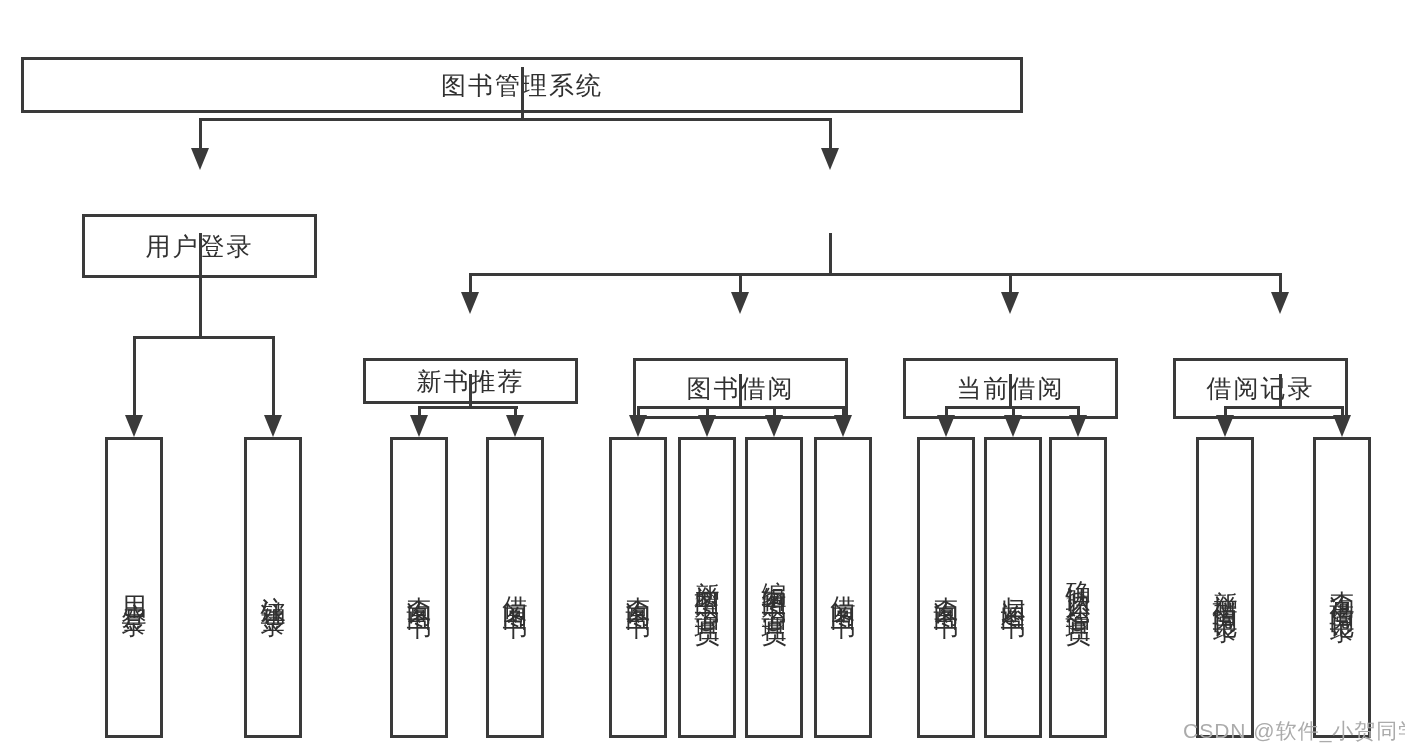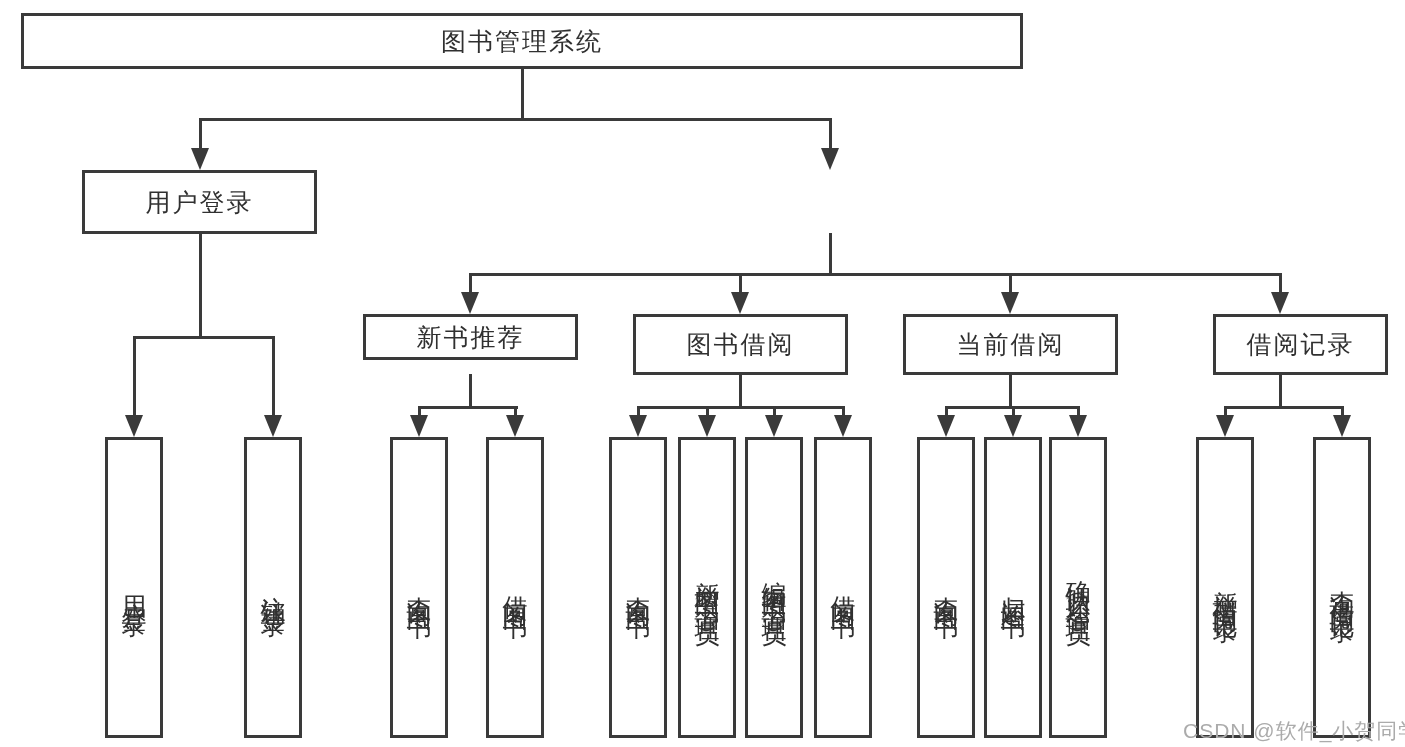--- a/index.html
+++ b/index.html
@@ -19,20 +19,21 @@
   
   .hnode{
     position:absolute;
     box-sizing:border-box;
     border:3px solid var(--line);
     background:var(--background);
     display:flex;align-items:center;justify-content:center;
     color:var(--text);
     font-size:25px;letter-spacing:2px;
     white-space:nowrap;
+    margin-top:44px;
   }
   .vnode{
     position:absolute;
     box-sizing:border-box;
     top:437px;width:58px;height:301px;
     border:3px solid var(--line);
     background:var(--background);
     display:flex;align-items:center;justify-content:center;
     color:var(--text);
   }
@@ -103,21 +104,21 @@
 
   <div class="hnode" style="left:363px;top:314px;width:215px;height:46px">
     <span>新书推荐</span>
   </div>
   <div class="hnode" style="left:633px;top:314px;width:215px;height:61px">
     <span>图书借阅</span>
   </div>
   <div class="hnode" style="left:903px;top:314px;width:215px;height:61px">
     <span>当前借阅</span>
   </div>
-  <div class="hnode" style="left:1213px;top:314px;width:175px;height:61px">
+  <div class="hnode" style="left:1173px;top:314px;width:175px;height:61px">
     <span>借阅记录</span>
   </div>
 
   <div class="vl" style="left:468.5px;top:374px;height:33px"></div>
   <div class="hl" style="left:417.5px;top:406px;width:100px"></div>
   <div class="vl" style="left:417.5px;top:406px;height:10px"></div>
   <div class="ar" style="left:410px;top:415px"></div>
   <div class="vl" style="left:513.5px;top:406px;height:10px"></div>
   <div class="ar" style="left:506px;top:415px"></div>
 

